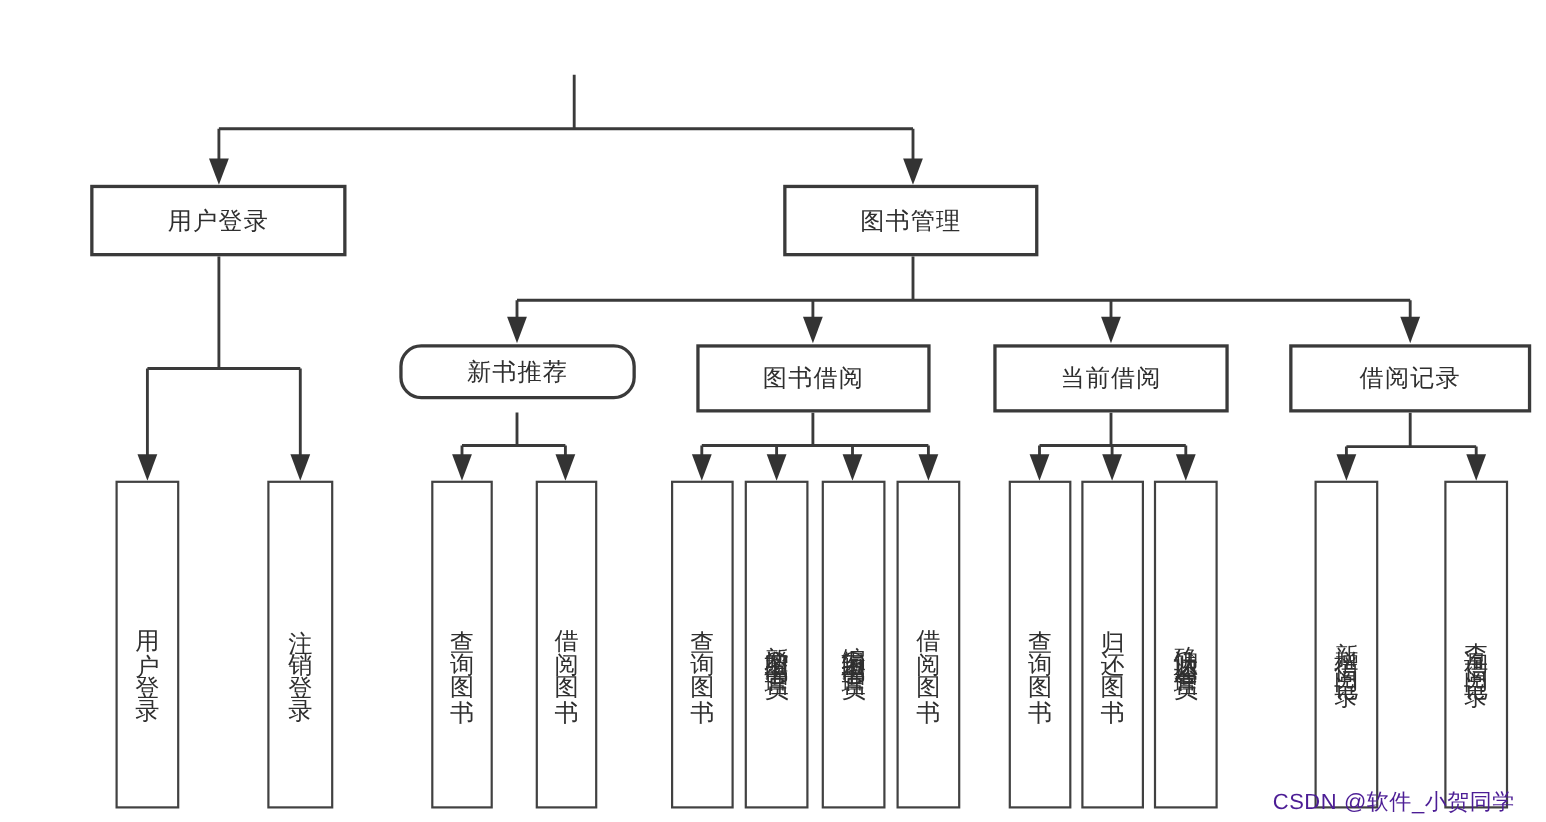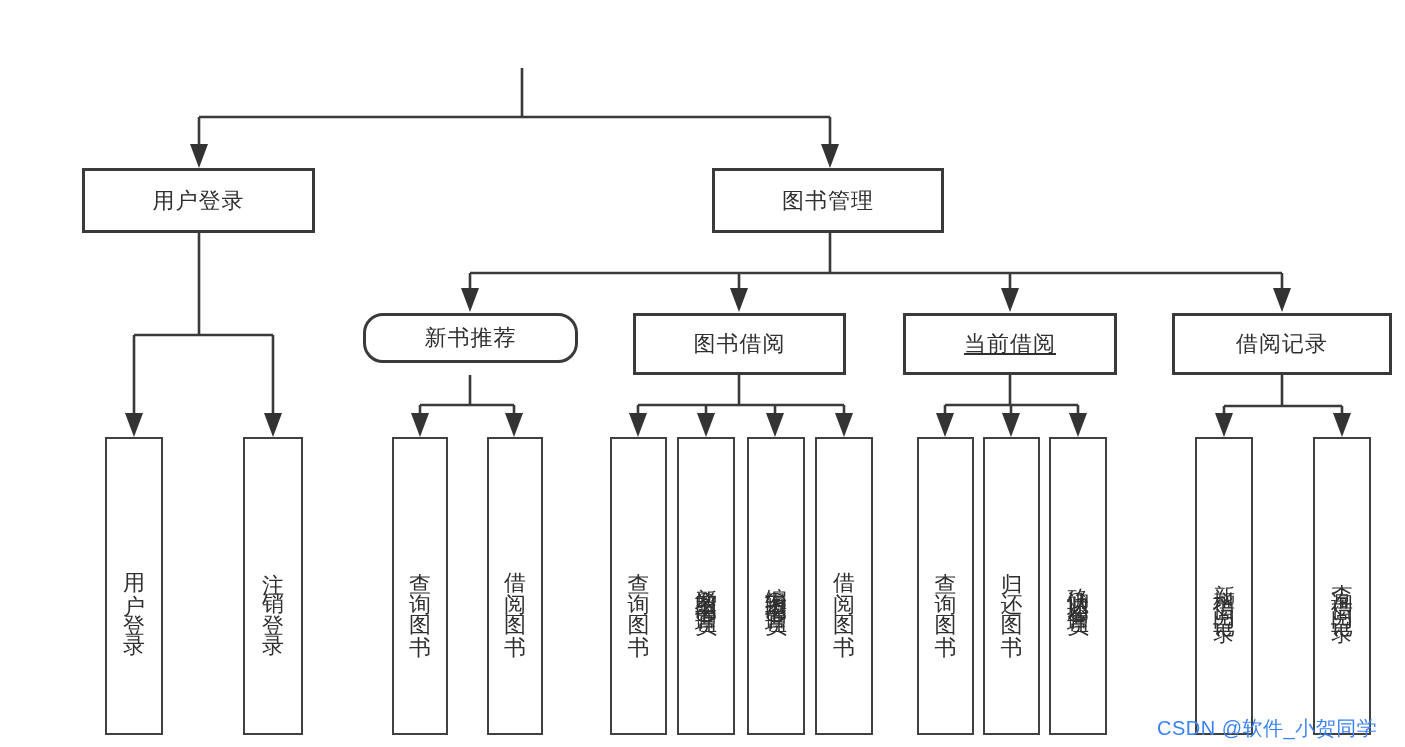--- a/index.html
+++ b/index.html
@@ -44,21 +44,21 @@
   }
   .leaf.s4 .vlabel{letter-spacing:21px;margin-top:21px;}
   .leaf.s6 .vlabel{letter-spacing:8px;margin-top:8px;}
   .leaf.s9 .vlabel{letter-spacing:4px;margin-top:4px;}
 
   .watermark{
     position:absolute;
     left:1157px;top:715px;
     width:248px;
     font-size:20px;
-    color:#3b82f6;
+    color:#4c1d95;
     letter-spacing:0.5px;
     white-space:nowrap;
     z-index:2;
   }
 </style>
 </head>
 <body>
 
 <div id="canvas">
 
@@ -119,21 +119,21 @@
   <div class="node" style="left:712px;top:168px;width:232px;height:65px;">
     <span>图书管理</span>
   </div>
 
   <div class="node" style="left:363px;top:313px;width:215px;height:50px;border-radius:20px;">
     <span>新书推荐</span>
   </div>
   <div class="node" style="left:633px;top:313px;width:213px;height:62px;">
     <span>图书借阅</span>
   </div>
-  <div class="node" style="left:903px;top:313px;width:214px;height:62px;text-decoration:underline;">
+  <div class="node" style="left:903px;top:313px;width:214px;height:62px;">
     <span>当前借阅</span>
   </div>
   <div class="node" style="left:1172px;top:313px;width:220px;height:62px;">
     <span>借阅记录</span>
   </div>
 
   <div class="leaf s4" style="left:105px;width:58px;">
     <span class="vlabel">用户登录</span>
   </div>
   <div class="leaf s4" style="left:243px;width:60px;">

